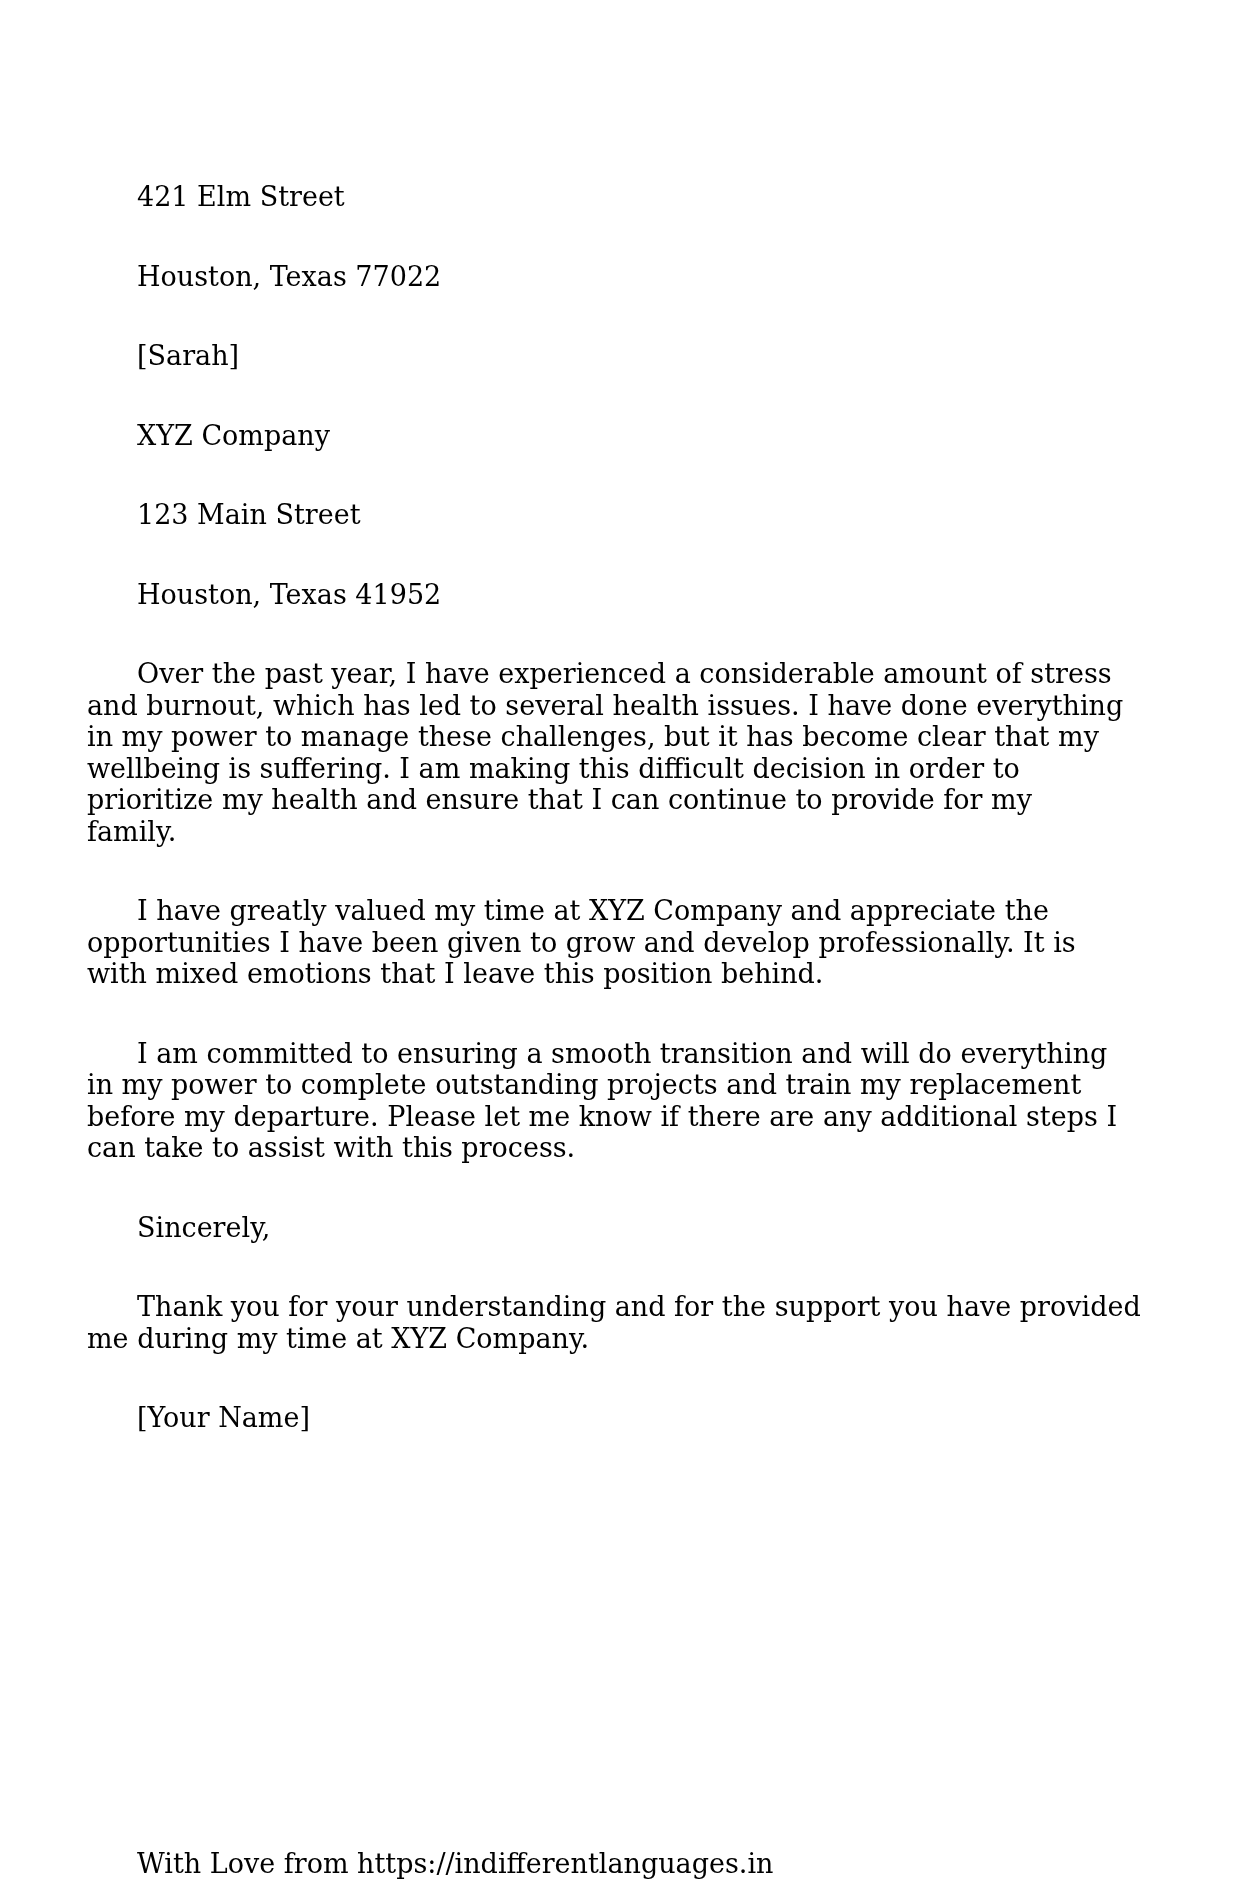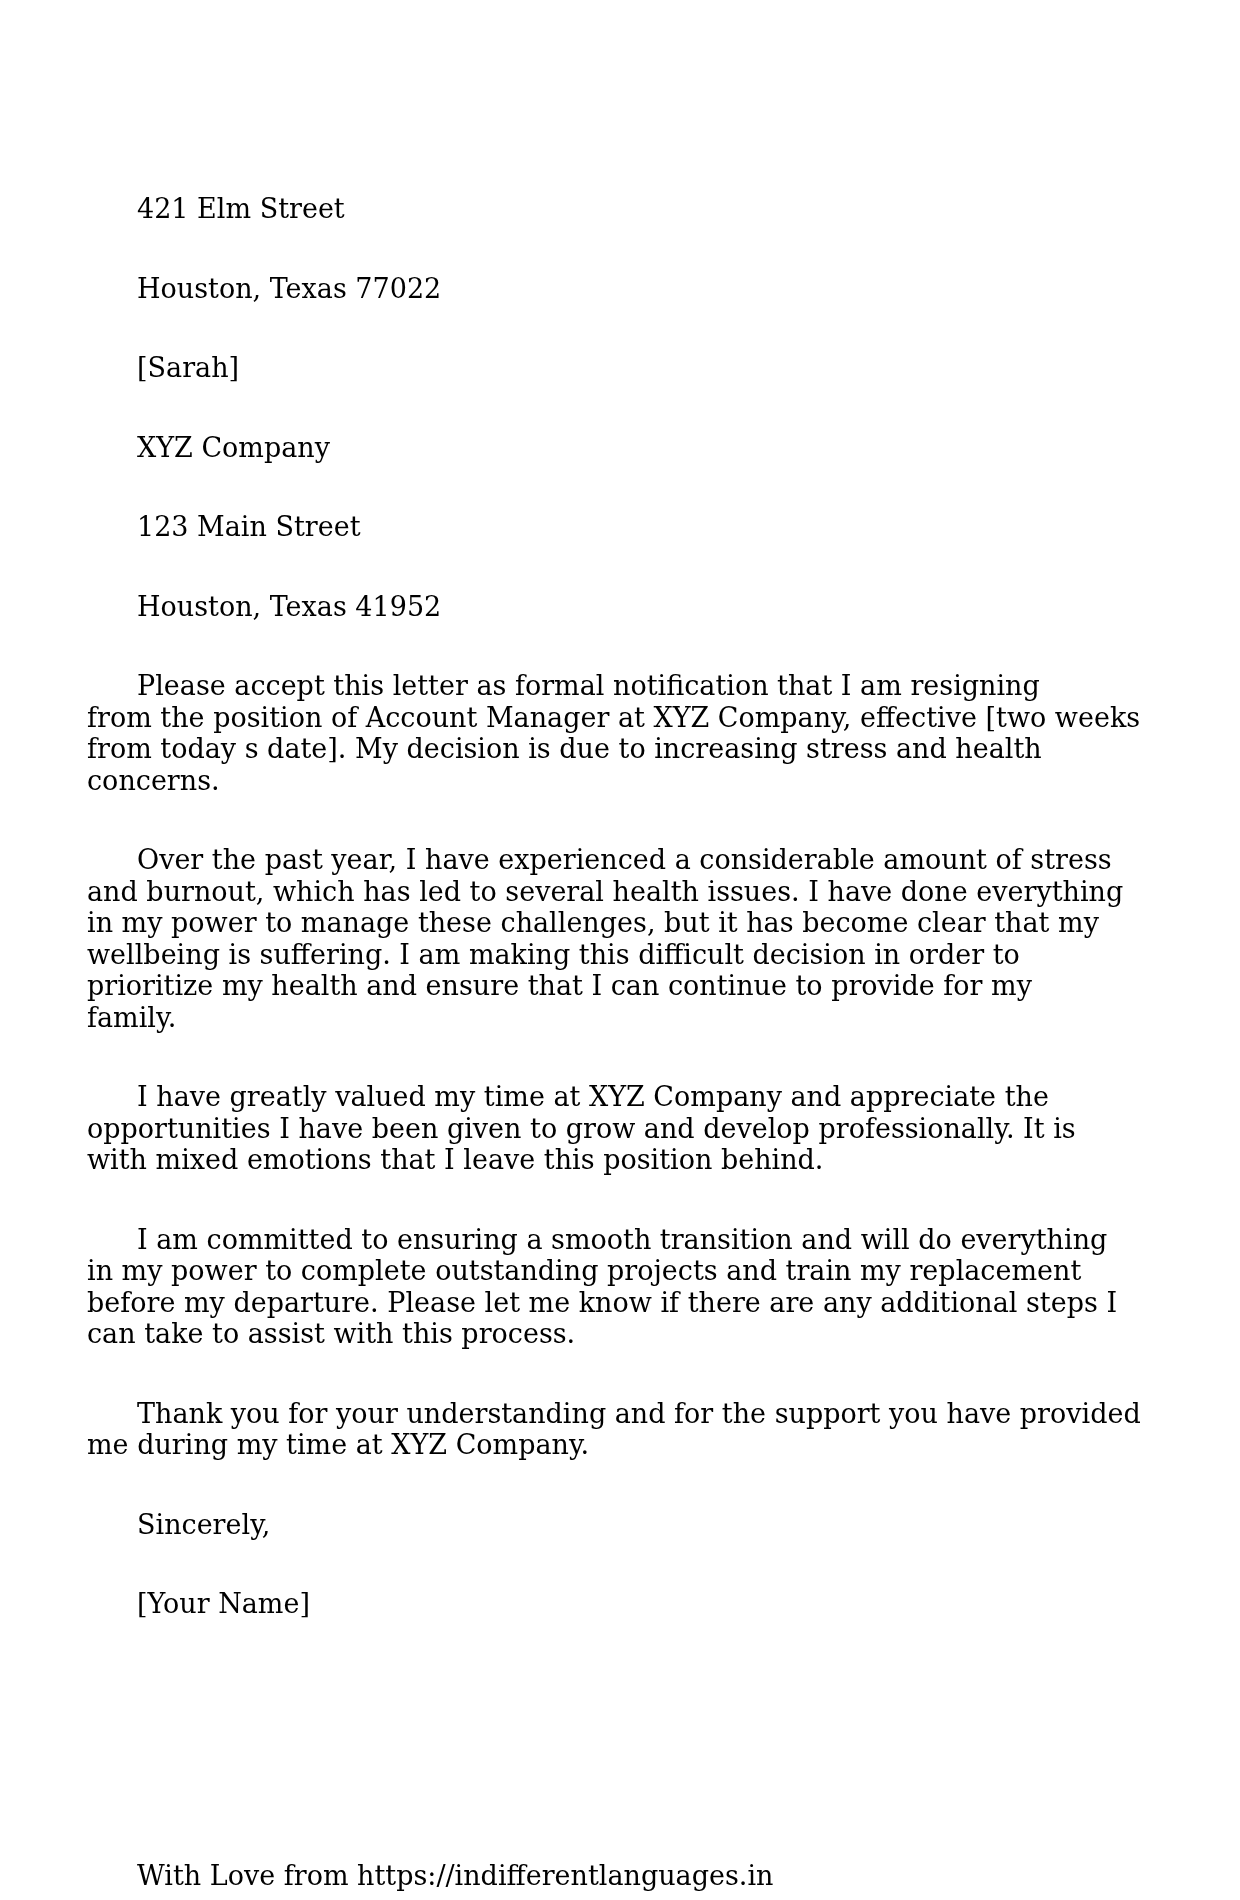--- a/index.html
+++ b/index.html
@@ -14,21 +14,21 @@
     height: 1900px;
     background: #ffffff;
     color: #000000;
     font-family: "DejaVu Serif", "Liberation Serif", serif;
     font-size: 27px;
     line-height: 31.5px;
     padding: 177px 40px 0 87px;
     overflow: hidden;
   }
   .page p {
-    margin: 16px 0 48px 0;
+    margin: 4px 0 48px 0;
     text-indent: 50px;
     white-space: pre-line;
   }
   .addr {
     margin-left: 33px;
   }
   .footer {
     position: absolute;
     left: 87px;
     top: 1844px;
@@ -40,36 +40,32 @@
 <body>
 
 <div class="page">
   <div>
     <p class="addr">421 Elm Street</p>
     <p class="addr">Houston, Texas 77022</p>
     <p class="addr">[Sarah]</p>
     <p class="addr">XYZ Company</p>
     <p class="addr">123 Main Street</p>
     <p class="addr">Houston, Texas 41952</p>
-    <p>Please accept this letter as formal notification that I am resigning
-from the position of Account Manager at XYZ Company, effective [two weeks
-from today s date]. My decision is due to increasing stress and health
-concerns.</p>
     <p>Over the past year, I have experienced a considerable amount of stress
 and burnout, which has led to several health issues. I have done everything
 in my power to manage these challenges, but it has become clear that my
 wellbeing is suffering. I am making this difficult decision in order to
 prioritize my health and ensure that I can continue to provide for my
 family.</p>
     <p>I have greatly valued my time at XYZ Company and appreciate the
 opportunities I have been given to grow and develop professionally. It is
 with mixed emotions that I leave this position behind.</p>
     <p>I am committed to ensuring a smooth transition and will do everything
 in my power to complete outstanding projects and train my replacement
 before my departure. Please let me know if there are any additional steps I
 can take to assist with this process.</p>
+    <p>Sincerely,</p>
     <p>Thank you for your understanding and for the support you have provided
 me during my time at XYZ Company.</p>
-    <p>Sincerely,</p>
     <p>[Your Name]</p>
   </div>
   <p class="footer">With Love from https://indifferentlanguages.in</p>
 </div>
 
 </body></html>

